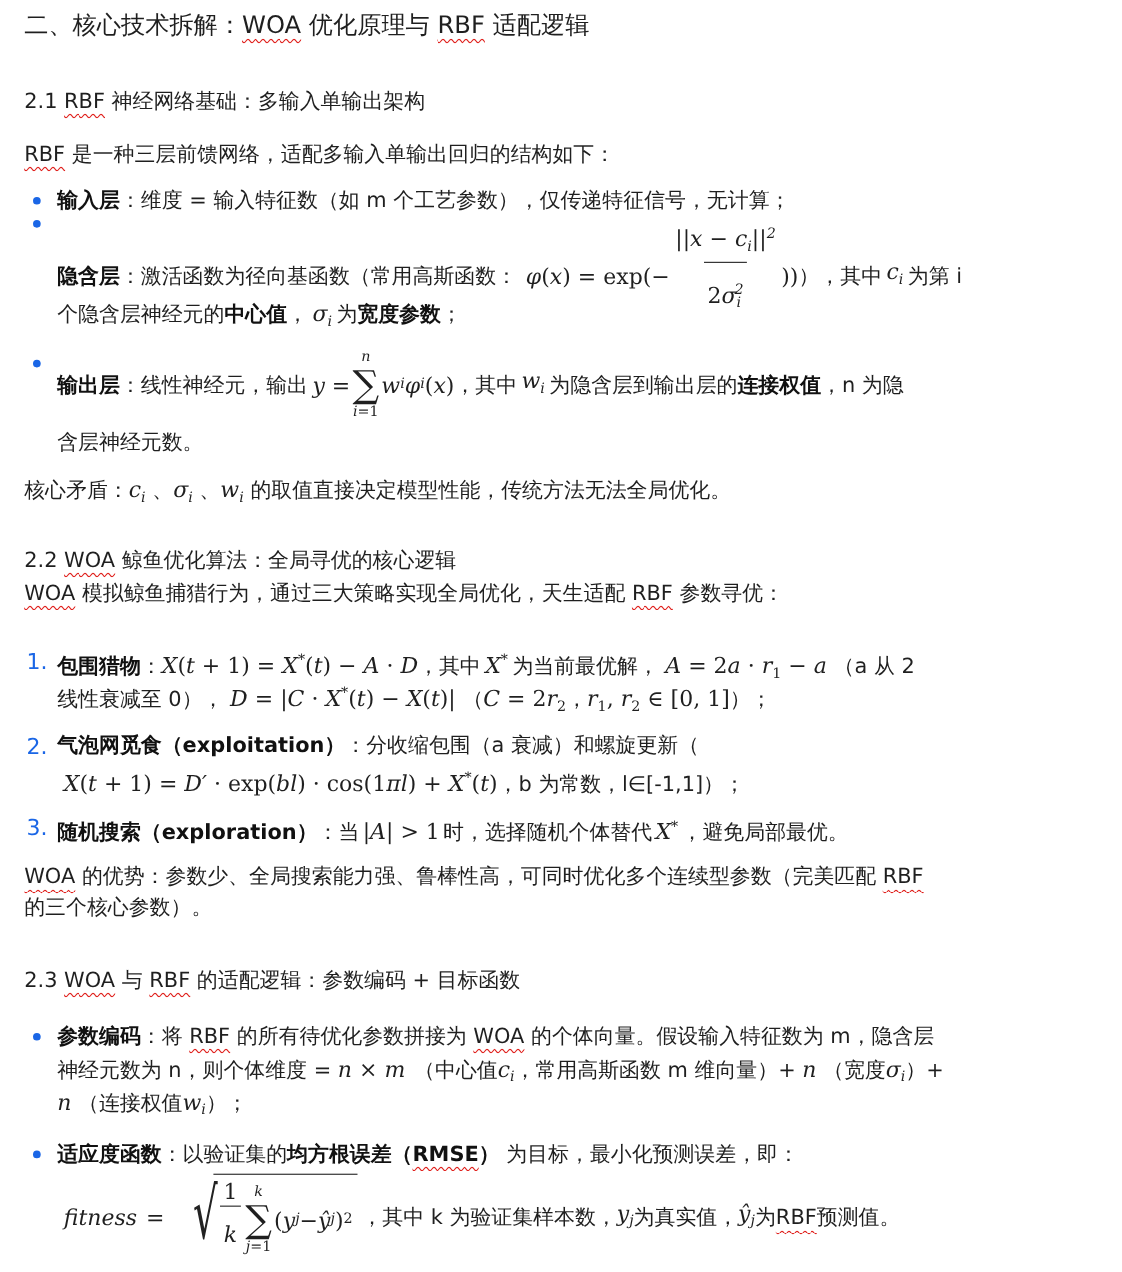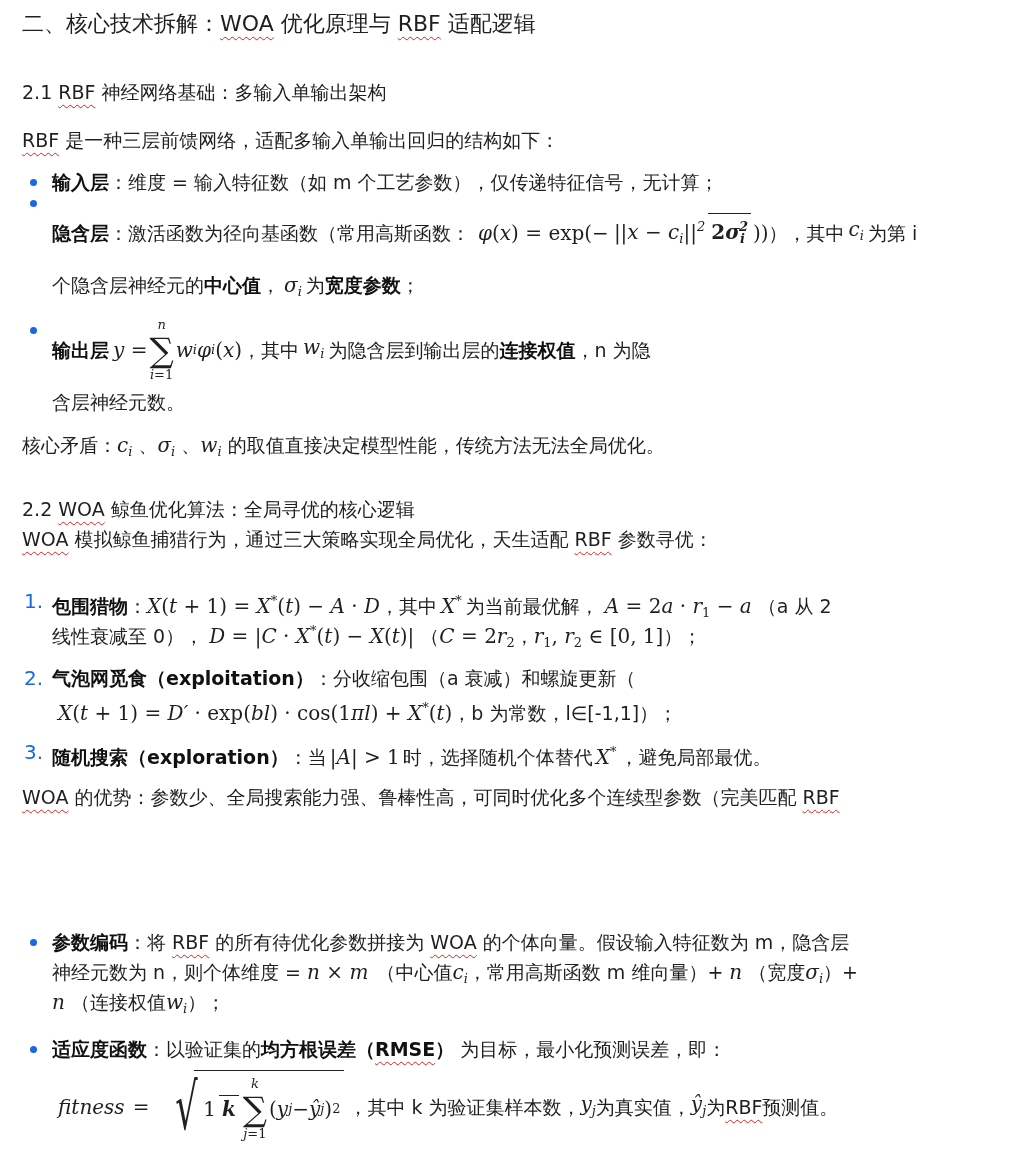--- a/index.html
+++ b/index.html
@@ -14,23 +14,23 @@
   .h2 { font-size:19px; }
   .p { font-size:19px; }
   b { font-weight:bold; color:#111; }
   .sq { text-decoration:underline wavy #e0201c; text-decoration-thickness:1px; text-underline-offset:5px; }
   .m { font-family:"DejaVu Serif","Liberation Serif",serif; font-style:italic; font-size:20px; }
   .mr { font-family:"DejaVu Serif","Liberation Serif",serif; font-style:normal; font-size:20px; }
   .sub { font-size:13px; vertical-align:-4px; }
   .sup { font-size:13px; vertical-align:8px; }
   .bullet { position:absolute; left:30px; width:7px; height:7px; border-radius:50%; background:#1a66e6; }
   .num { position:absolute; left:24px; color:#1a66e6; font-size:20px; line-height:28px; }
-  .frac { display:inline-flex; flex-direction:row; align-items:center; vertical-align:middle; margin:0 2px; }
+  .frac { display:inline-flex; flex-direction:column; align-items:center; vertical-align:middle; margin:0 2px; }
   .frac .top { padding:0 3px; line-height:26px; }
-  .frac .bot { border-top:1px solid #222; padding:0 3px; line-height:26px;font-weight:bold; }
+  .frac .bot { border-top:1px solid #222; padding:12px 3px; line-height:26px; }
   .sum { display:inline-flex; flex-direction:column; align-items:center; vertical-align:middle; margin:0 2px; }
   .sum .lim { font-family:"DejaVu Serif","Liberation Serif",serif; font-style:italic; font-size:13px; line-height:16px; }
   .sum .sig { font-family:"DejaVu Serif","Liberation Serif",serif; font-size:34px; line-height:34px; }
   .sqrt { display:inline-flex; align-items:stretch; vertical-align:middle; }
   .sqrt .rad { font-family:"DejaVu Serif","Liberation Serif",serif; font-size:64px; line-height:74px; transform:scaleX(0.55); transform-origin:right; margin-right:-4px; color:#222; }
   .sqrt .body { border-top:1.5px solid #222; display:inline-flex; align-items:center; padding:2px 4px 0 4px; }
 </style>
 </head>
 <body>
 
@@ -69,20 +69,21 @@
       <span class="m" style="margin:0 4px">c<span class="sub">i</span></span>
       <span>为第 i</span>
   </div>
   <div class="blk p" style="left:52px; top:271px">
     <span>个隐含层神经元的</span><b>中心值</b><span>，</span><span class="m" style="margin:0 4px">σ<span class="sub">i</span></span><span>为</span><b>宽度参数</b><span>；</span>
   </div>
 
   <div class="bullet" style="top:327px"></div>
   <div class="blk p" style="left:52px; top:312px; display:flex; align-items:center; height:76px;">
     <b>输出层</b>
+      <span>：线性神经元，输出</span>
     <span class="m" style="display:inline-flex; align-items:center; margin-left:4px;">
       y&nbsp;<span class="mr">=</span>
       <span class="sum">
           <span class="lim">n</span>
           <span class="sig">∑</span>
           <span class="lim">i<span style="font-style:normal">=1</span></span>
         </span>
       w<span class="sub">i</span>φ<span class="sub">i</span><span class="mr">(</span>x<span class="mr">)</span>
     </span>
     <span>，其中</span>
@@ -124,21 +125,27 @@
   </div>
 
   <div class="num" style="top:738px">3.</div>
   <div class="blk p" style="left:52px; top:738px">
     <b>随机搜索（exploration）</b><span>：当</span><span class="m" style="margin:0 3px"><span class="mr">|</span>A<span class="mr">| &gt; 1</span></span><span>时，选择随机个体替代</span><span class="m" style="margin:0 3px">X<span class="sup">*</span></span><span>，避免局部最优。</span>
   </div>
 
   <div class="blk p" style="top:783px">
     <span class="sq">WOA</span><span> 的优势：参数少、全局搜索能力强、鲁棒性高，可同时优化多个连续型参数（完美匹配 </span><span class="sq">RBF</span>
   </div>
+  <div class="blk p" style="top:811px">
+    <span>的三个核心参数）。</span>
+  </div>
 
+  <div class="blk h2" style="top:877px">
+    <span>2.3 </span><span class="sq">WOA</span><span> 与 </span><span class="sq">RBF</span><span> 的适配逻辑：参数编码 + 目标函数</span>
+  </div>
 
   <div class="bullet" style="top:939px"></div>
   <div class="blk p" style="left:52px; top:928px">
     <b>参数编码</b><span>：将 </span><span class="sq">RBF</span><span> 的所有待优化参数拼接为 </span><span class="sq">WOA</span><span> 的个体向量。假设输入特征数为 m，隐含层</span>
   </div>
   <div class="blk p" style="left:52px; top:958px">
     <span>神经元数为 n，则个体维度 = </span><span class="m">n<span class="mr"> × </span>m</span><span style="margin-left:8px">（中心值</span><span class="m">c<span class="sub">i</span></span><span>，常用高斯函数 m 维向量）+</span><span class="m" style="margin:0 6px">n</span><span>（宽度</span><span class="m">σ<span class="sub">i</span></span><span>）+</span>
   </div>
   <div class="blk p" style="left:52px; top:988px">
     <span class="m" style="margin-right:6px">n</span><span>（连接权值</span><span class="m">w<span class="sub">i</span></span><span>）；</span>

